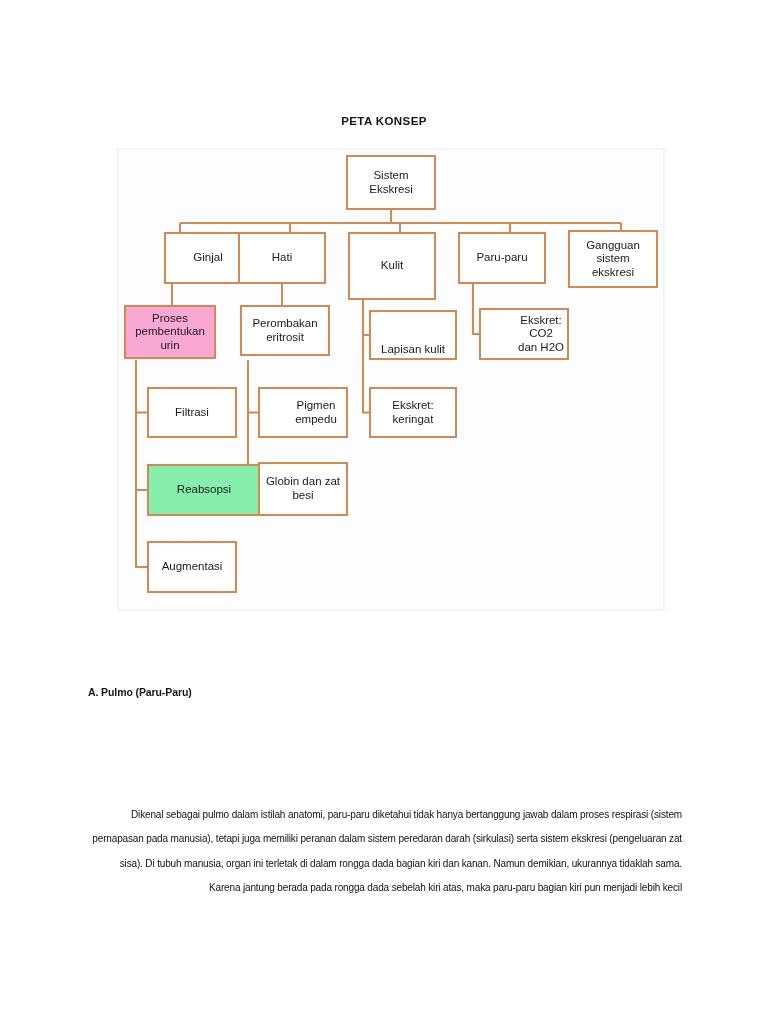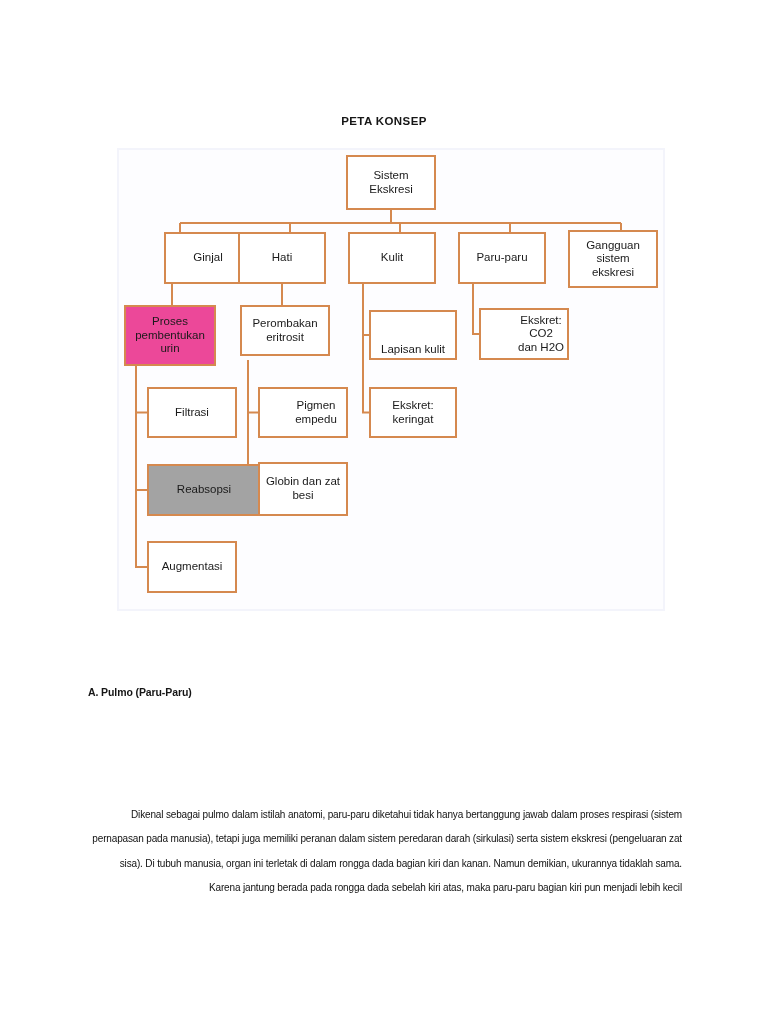--- a/index.html
+++ b/index.html
@@ -121,32 +121,32 @@
     <div class="node" style="left: 346px; top: 155px; width: 90px; height: 55px; border-color: rgb(213, 137, 79); background: rgb(255, 255, 255);">
       <span>Sistem
 Ekskresi</span>
     </div>
     <div class="node" style="left: 128px; top: 232px; width: 88px; height: 52px; border-color: rgb(213, 137, 79); background: rgb(255, 255, 255); margin-left: 36px;">
       <span>Ginjal</span>
     </div>
     <div class="node" style="left: 238px; top: 232px; width: 88px; height: 52px; border-color: rgb(213, 137, 79); background: rgb(255, 255, 255);">
       <span>Hati</span>
     </div>
-    <div class="node" style="left: 348px; top: 232px; width: 88px; height: 52px; border-color: rgb(213, 137, 79); background: rgb(255, 255, 255);">
+    <div class="node" style="left: 348px; top: 232px; width: 88px; height: 68px; border-color: rgb(213, 137, 79); background: rgb(255, 255, 255);">
       <span>Kulit</span>
     </div>
     <div class="node" style="left: 458px; top: 232px; width: 88px; height: 52px; border-color: rgb(213, 137, 79); background: rgb(255, 255, 255);">
       <span>Paru-paru</span>
     </div>
     <div class="node" style="left: 568px; top: 230px; width: 90px; height: 58px; border-color: rgb(213, 137, 79); background: rgb(255, 255, 255);">
       <span>Gangguan
 sistem
 ekskresi</span>
     </div>
-    <div class="node" style="left: 124px; top: 305px; width: 92px; height: 61px; border-color: rgb(213, 137, 79); background: #ec4899;">
+    <div class="node" style="left: 124px; top: 305px; width: 92px; height: 54px; border-color: rgb(213, 137, 79); background: #f9a8d4;">
       <span>Proses
 pembentukan
 urin</span>
     </div>
     <div class="node" style="left: 240px; top: 305px; width: 90px; height: 51px; border-color: rgb(213, 137, 79); background: rgb(255, 255, 255);">
       <span>Perombakan
 eritrosit</span>
     </div>
     <div class="node" style="left: 369px; top: 310px; width: 88px; height: 50px; border-color: rgb(213, 137, 79); background: rgb(255, 255, 255); align-items: flex-end;">
       <span>Lapisan kulit</span>
@@ -159,21 +159,21 @@
       <span>Filtrasi</span>
     </div>
     <div class="node" style="left: 258px; top: 387px; width: 90px; height: 51px; border-color: rgb(213, 137, 79); background: rgb(255, 255, 255); padding-left: 28px;">
       <span>Pigmen
 empedu</span>
     </div>
     <div class="node" style="left: 369px; top: 387px; width: 88px; height: 51px; border-color: rgb(213, 137, 79); background: rgb(255, 255, 255);">
       <span>Ekskret:
 keringat</span>
     </div>
-    <div class="node" style="left: 147px; top: 464px; width: 114px; height: 52px; border-color: rgb(213, 137, 79); background: #a3a3a3;">
+    <div class="node" style="left: 147px; top: 464px; width: 114px; height: 52px; border-color: rgb(213, 137, 79); background: #86efac;">
       <span>Reabsopsi</span>
     </div>
     <div class="node" style="left: 258px; top: 462px; width: 90px; height: 54px; border-color: rgb(213, 137, 79); background: rgb(255, 255, 255);">
       <span>Globin dan zat
 besi</span>
     </div>
     <div class="node" style="left: 147px; top: 541px; width: 90px; height: 52px; border-color: rgb(213, 137, 79); background: rgb(255, 255, 255);">
       <span>Augmentasi</span>
     </div>
   </div>

